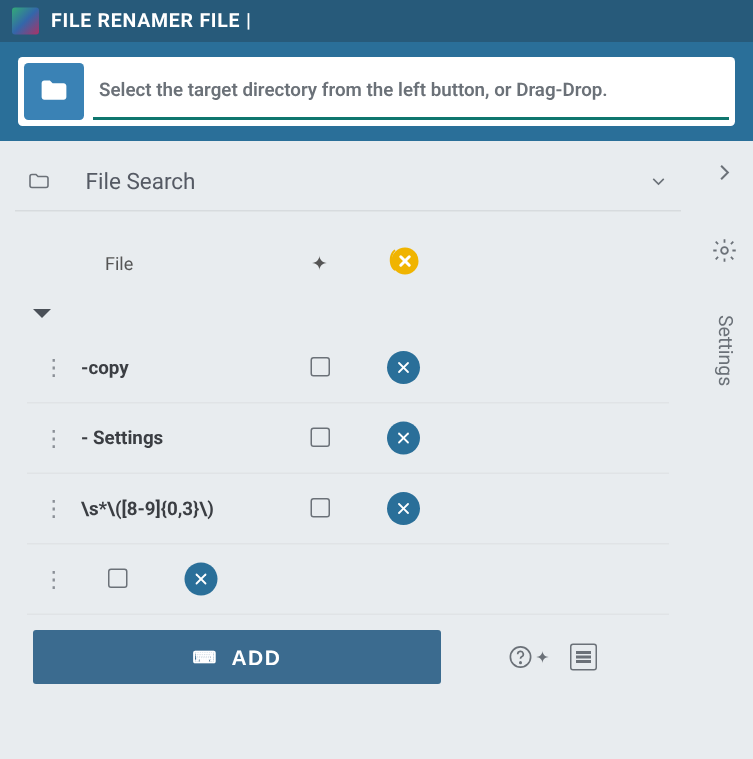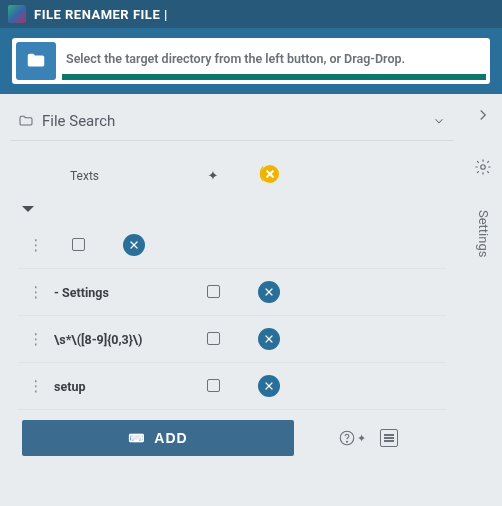--- a/index.html
+++ b/index.html
@@ -44,21 +44,21 @@
     background: #3a82b5;
     border-radius: 3px;
     display: flex; align-items:center; justify-content:center;
     cursor: pointer;
   }
   .folderbtn svg { width: 22px; height: 22px; fill: #fff; }
   .dirph {
     flex: 1;
     display: flex;
     align-items: center;
-    border-bottom: 6px solid #0f766e;
+    border-bottom: 2px solid #0f766e;
     margin-left: 6px;
     padding: 0 4px;
     color: #6b7178;
     font-weight: 600;
     font-size: 12.5px;
   }
   .body {
     display: flex;
     height: calc(100% - 28px - 58px);
   }
@@ -77,21 +77,21 @@
     font-size: 13px;
     color: #6b7178;
   }
   .section {
     border-bottom: 1px solid #d7dbde;
   }
   .sechead {
     display: flex;
     align-items: center;
     padding: 10px 8px;
-    gap: 8px;
+    gap: 23px;
     cursor: pointer;
   }
   .sechead svg.icon { width: 16px; height: 16px; fill: #6b7178; }
   .sectitle { flex: 1; font-size: 15px; color: #555a64; }
   .chev { width: 14px; height: 14px; }
   .chev polyline { fill:none; stroke:#6b7178; stroke-width:1.8; }
   .content { padding: 18px 8px 8px 8px; }
   .thead {
     display: flex;
     align-items: center;
@@ -182,29 +182,30 @@
             <polyline points="6 9 12 15 18 9"></polyline>
           </svg>
       </div>
     </div>
 
     <div class="section" style="border-bottom:none">
 
       <div class="content">
         <div class="thead">
           <div class="col-handle"></div>
-          <div class="col-text">Texts</div>
+          <div class="col-text">File</div>
           <div class="col-cb"><span class="sparkle">✦</span></div>
           <div class="col-del"><span class="paren">(</span><span class="ycirc"></span></div>
         </div>
         <div class="tri"></div>
 
         <div id="rows">
             <div class="row">
               <div class="handle">⋮</div>
+              <div class="rtext">-copy</div>
               <div class="cbcell"><span class="cbox"></span></div>
               <div class="delcell"><span class="delbtn">
                   <svg viewBox="0 0 24 24">
                     <line x1="6" y1="6" x2="18" y2="18"></line>
                     <line x1="18" y1="6" x2="6" y2="18"></line>
                   </svg>
                 </span></div>
             </div>
             <div class="row">
               <div class="handle">⋮</div>
@@ -223,21 +224,20 @@
               <div class="cbcell"><span class="cbox"></span></div>
               <div class="delcell"><span class="delbtn">
                   <svg viewBox="0 0 24 24">
                     <line x1="6" y1="6" x2="18" y2="18"></line>
                     <line x1="18" y1="6" x2="6" y2="18"></line>
                   </svg>
                 </span></div>
             </div>
             <div class="row">
               <div class="handle">⋮</div>
-              <div class="rtext">setup</div>
               <div class="cbcell"><span class="cbox"></span></div>
               <div class="delcell"><span class="delbtn">
                   <svg viewBox="0 0 24 24">
                     <line x1="6" y1="6" x2="18" y2="18"></line>
                     <line x1="18" y1="6" x2="6" y2="18"></line>
                   </svg>
                 </span></div>
             </div>
           </div>
 

